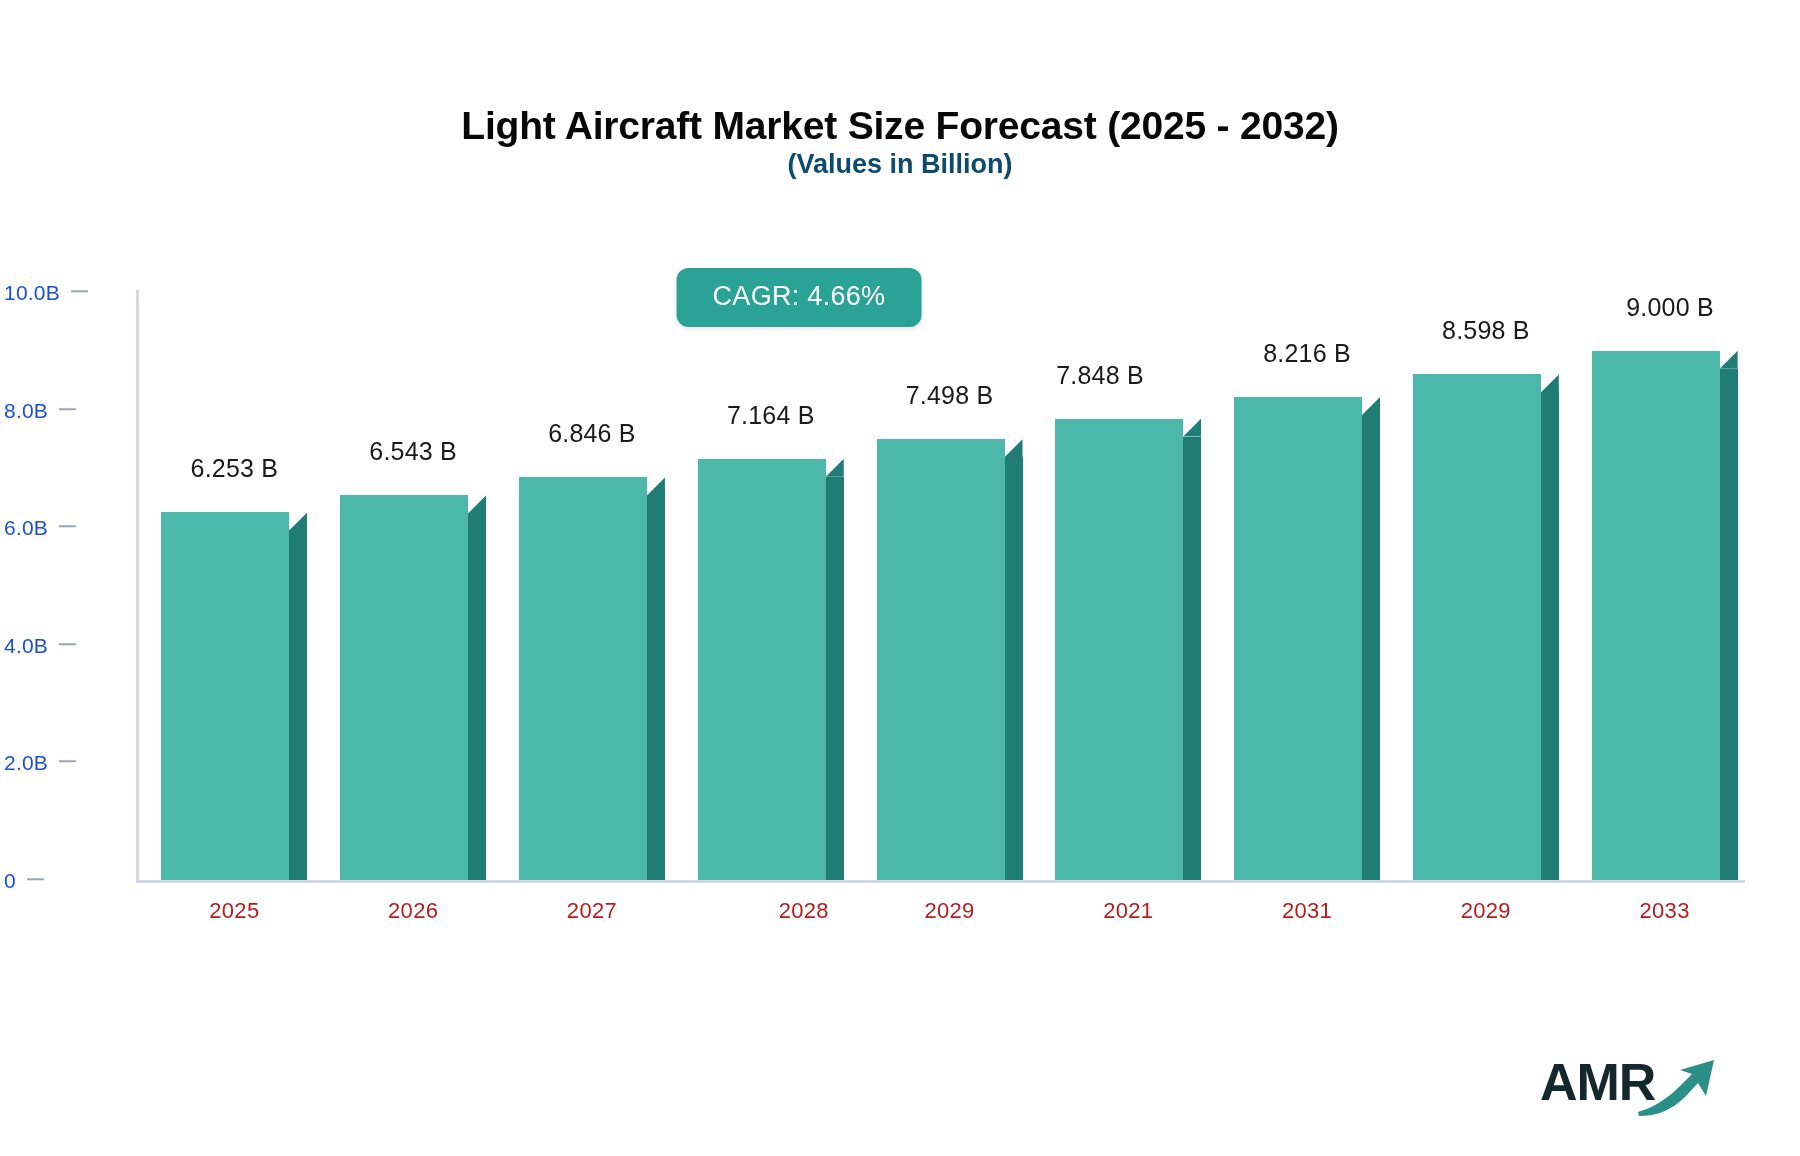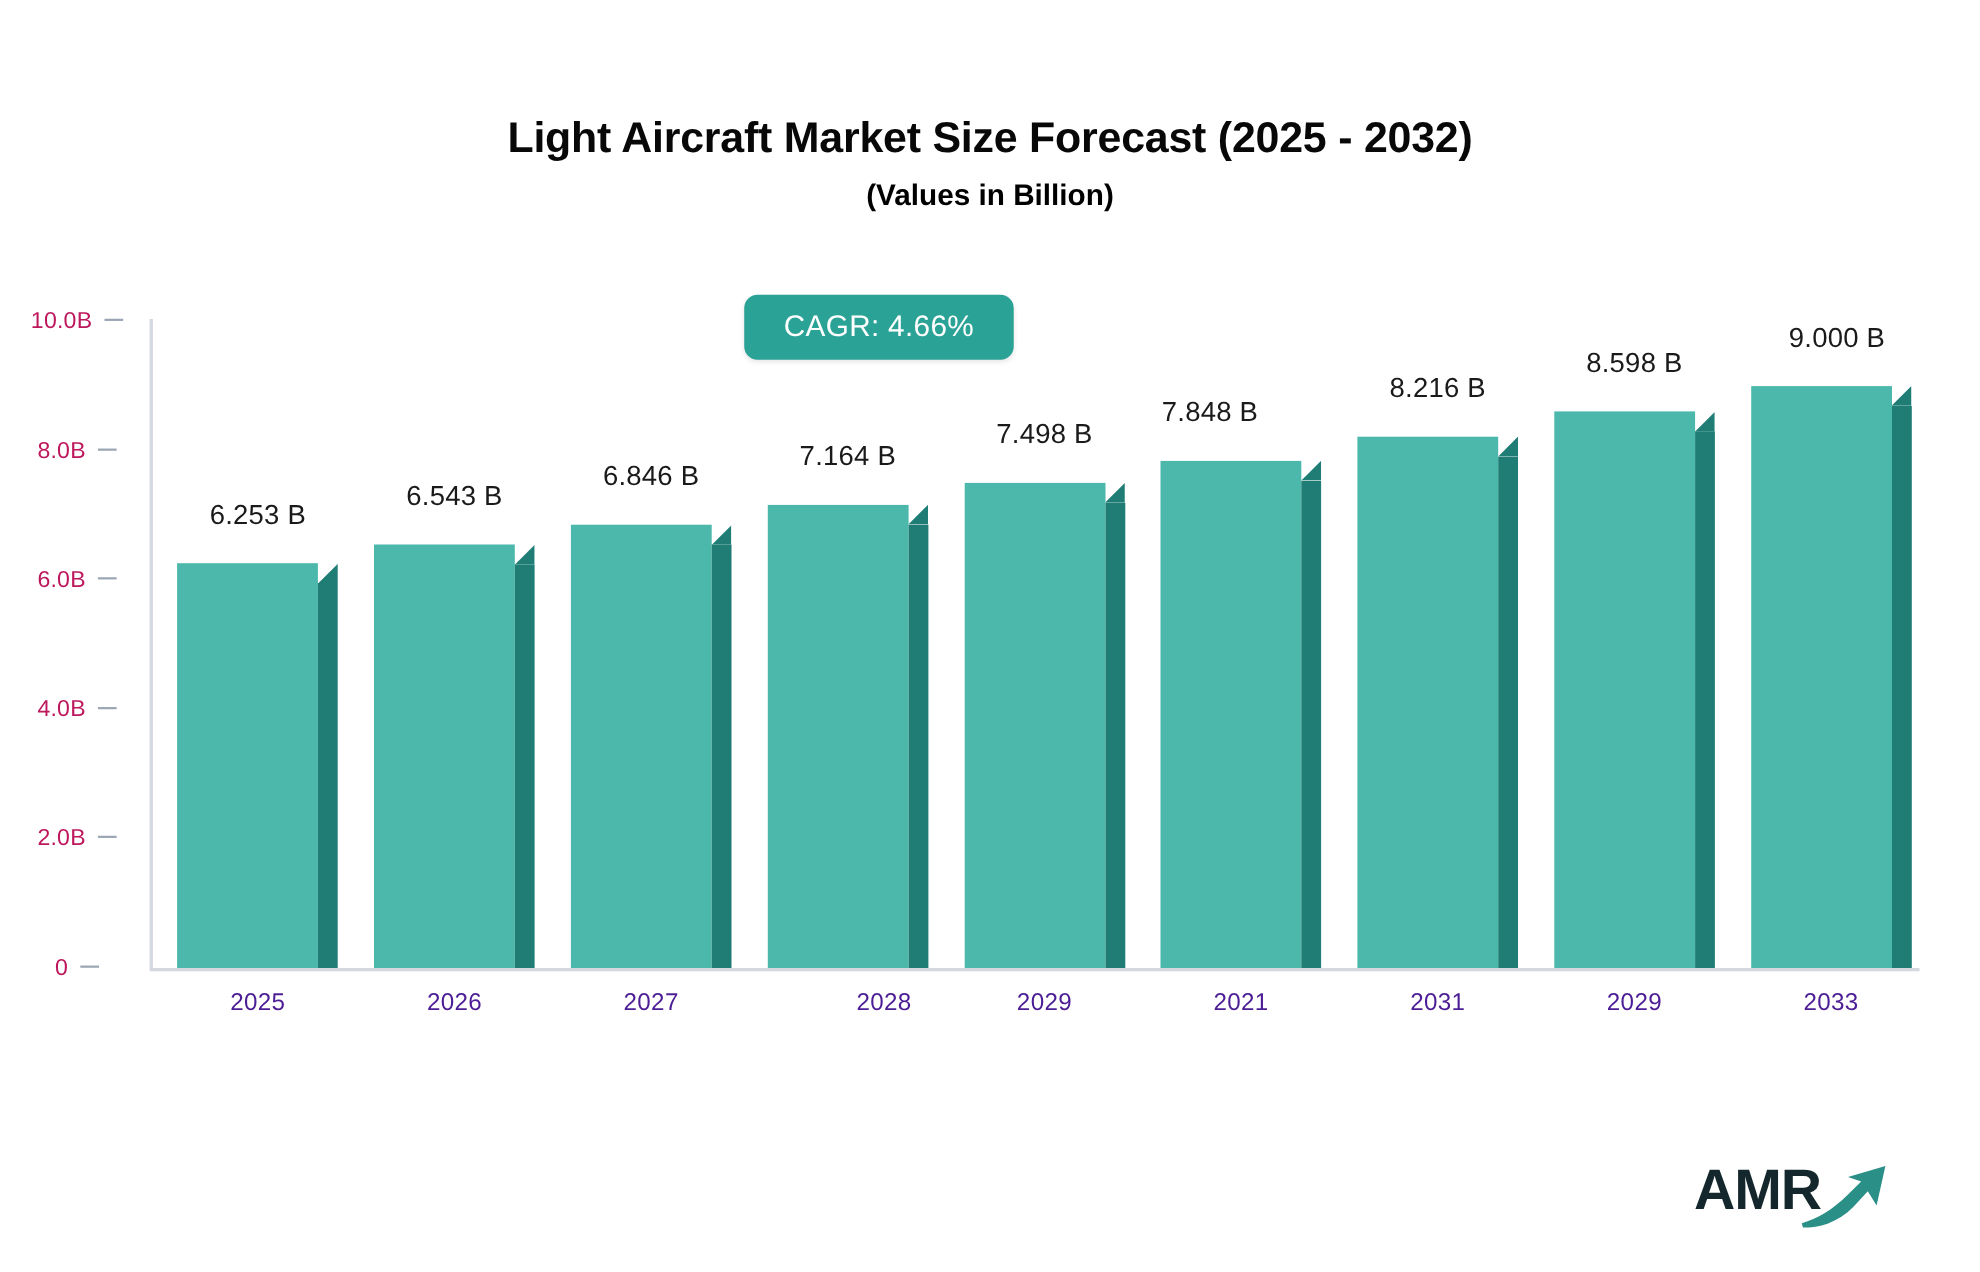--- a/index.html
+++ b/index.html
@@ -33,25 +33,24 @@
   .chart-title {
     font-family: "Liberation Sans", sans-serif;
     font-size: 39px;
     font-weight: bold;
     color: #080808;
     letter-spacing: -0.2px;
     line-height: 1.15;
     white-space: nowrap;
   }
   .chart-subtitle {
-    margin-top: 13px;
     font-family: "Liberation Sans", sans-serif;
     font-size: 27px;
     font-weight: bold;
-    color: #000000;
+    color: #0c4a6e;
     line-height: 1.15;
     white-space: nowrap;
   }
 
   
   .cagr-badge {
     position: absolute;
     left: 799px;
     top: 268px;
     transform: translateX(-50%);
@@ -91,24 +90,24 @@
     width: 1609px;
     height: 3px;
     background: #d4d8e0;
   }
 
   
   .ytick {
     position: absolute;
     left: 0;
     width: 132px;
-    text-align: center;
+    text-align: left;
     transform: translateY(-50%);
     font-size: 21px;
-    color: #be185d;
+    color: #1d4ed8;
     letter-spacing: 0.2px;
   }
   .ytick .dash {
     display: inline-block;
     width: 17px;
     height: 2px;
     background: #9aa5b4;
     vertical-align: middle;
     margin-left: 11px;
     margin-bottom: 3px;
@@ -151,21 +150,21 @@
     white-space: nowrap;
     letter-spacing: 0.2px;
   }
 
   
   .xtick {
     position: absolute;
     top: 606px;
     transform: translateX(-50%);
     font-size: 22px;
-    color: #4c1d95;
+    color: #b91c1c;
     white-space: nowrap;
     letter-spacing: 0.3px;
   }
 
   
   #logo {
     position: absolute;
     left: 1540px;
     top: 1048px;
     width: 180px;

